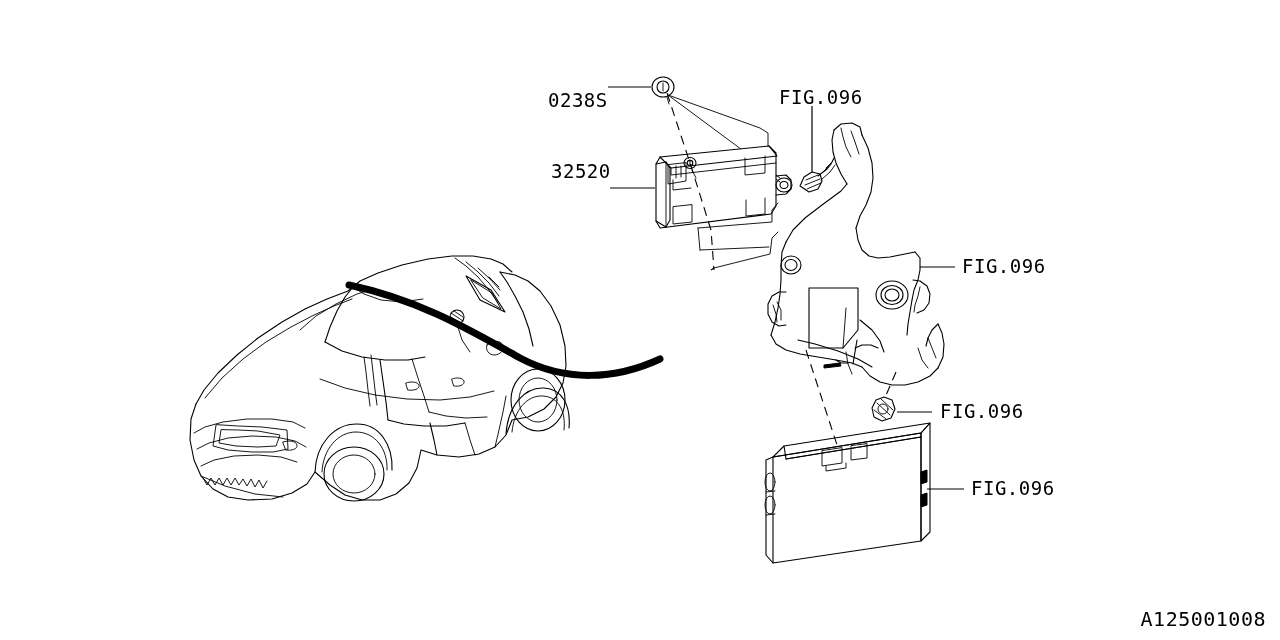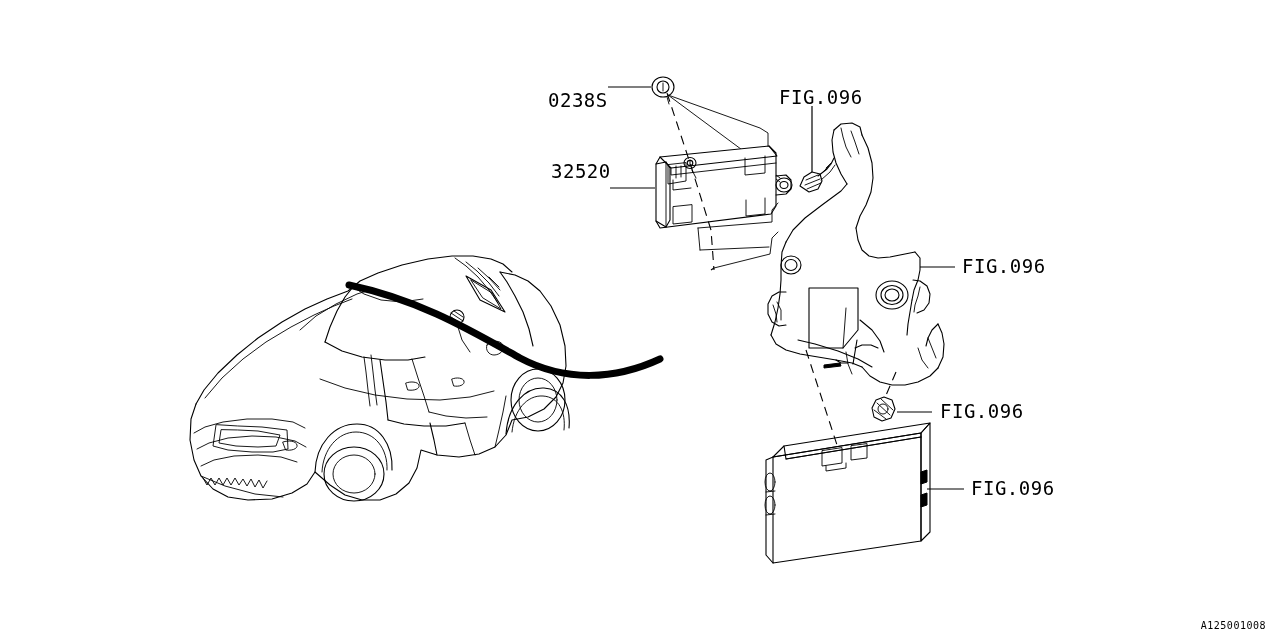--- a/index.html
+++ b/index.html
@@ -32,21 +32,21 @@
     letter-spacing: 0.5px;
     color: #000000;
     white-space: nowrap;
     line-height: 1;
   }
   .corner-code {
     position: absolute;
     right: 14px;
     bottom: 9px;
     font-family: "DejaVu Sans Mono", "Liberation Mono", monospace;
-    font-size: 10px;
+    font-size: 20px;
     letter-spacing: 0.5px;
     color: #000000;
     white-space: nowrap;
   }
   
   .ln { fill: none; stroke: #000000; stroke-width: 1.1; stroke-linejoin: round; stroke-linecap: round; }
   .ln-thin { fill: none; stroke: #000000; stroke-width: 0.9; stroke-linejoin: round; stroke-linecap: round; }
   .ln-lead { fill: none; stroke: #000000; stroke-width: 1.2; stroke-linecap: butt; }
   .ln-dash { fill: none; stroke: #000000; stroke-width: 1.1; stroke-dasharray: 9 6; stroke-linecap: butt; }
   .ln-fat { fill: none; stroke: #000000; stroke-width: 7; stroke-linecap: round; }

